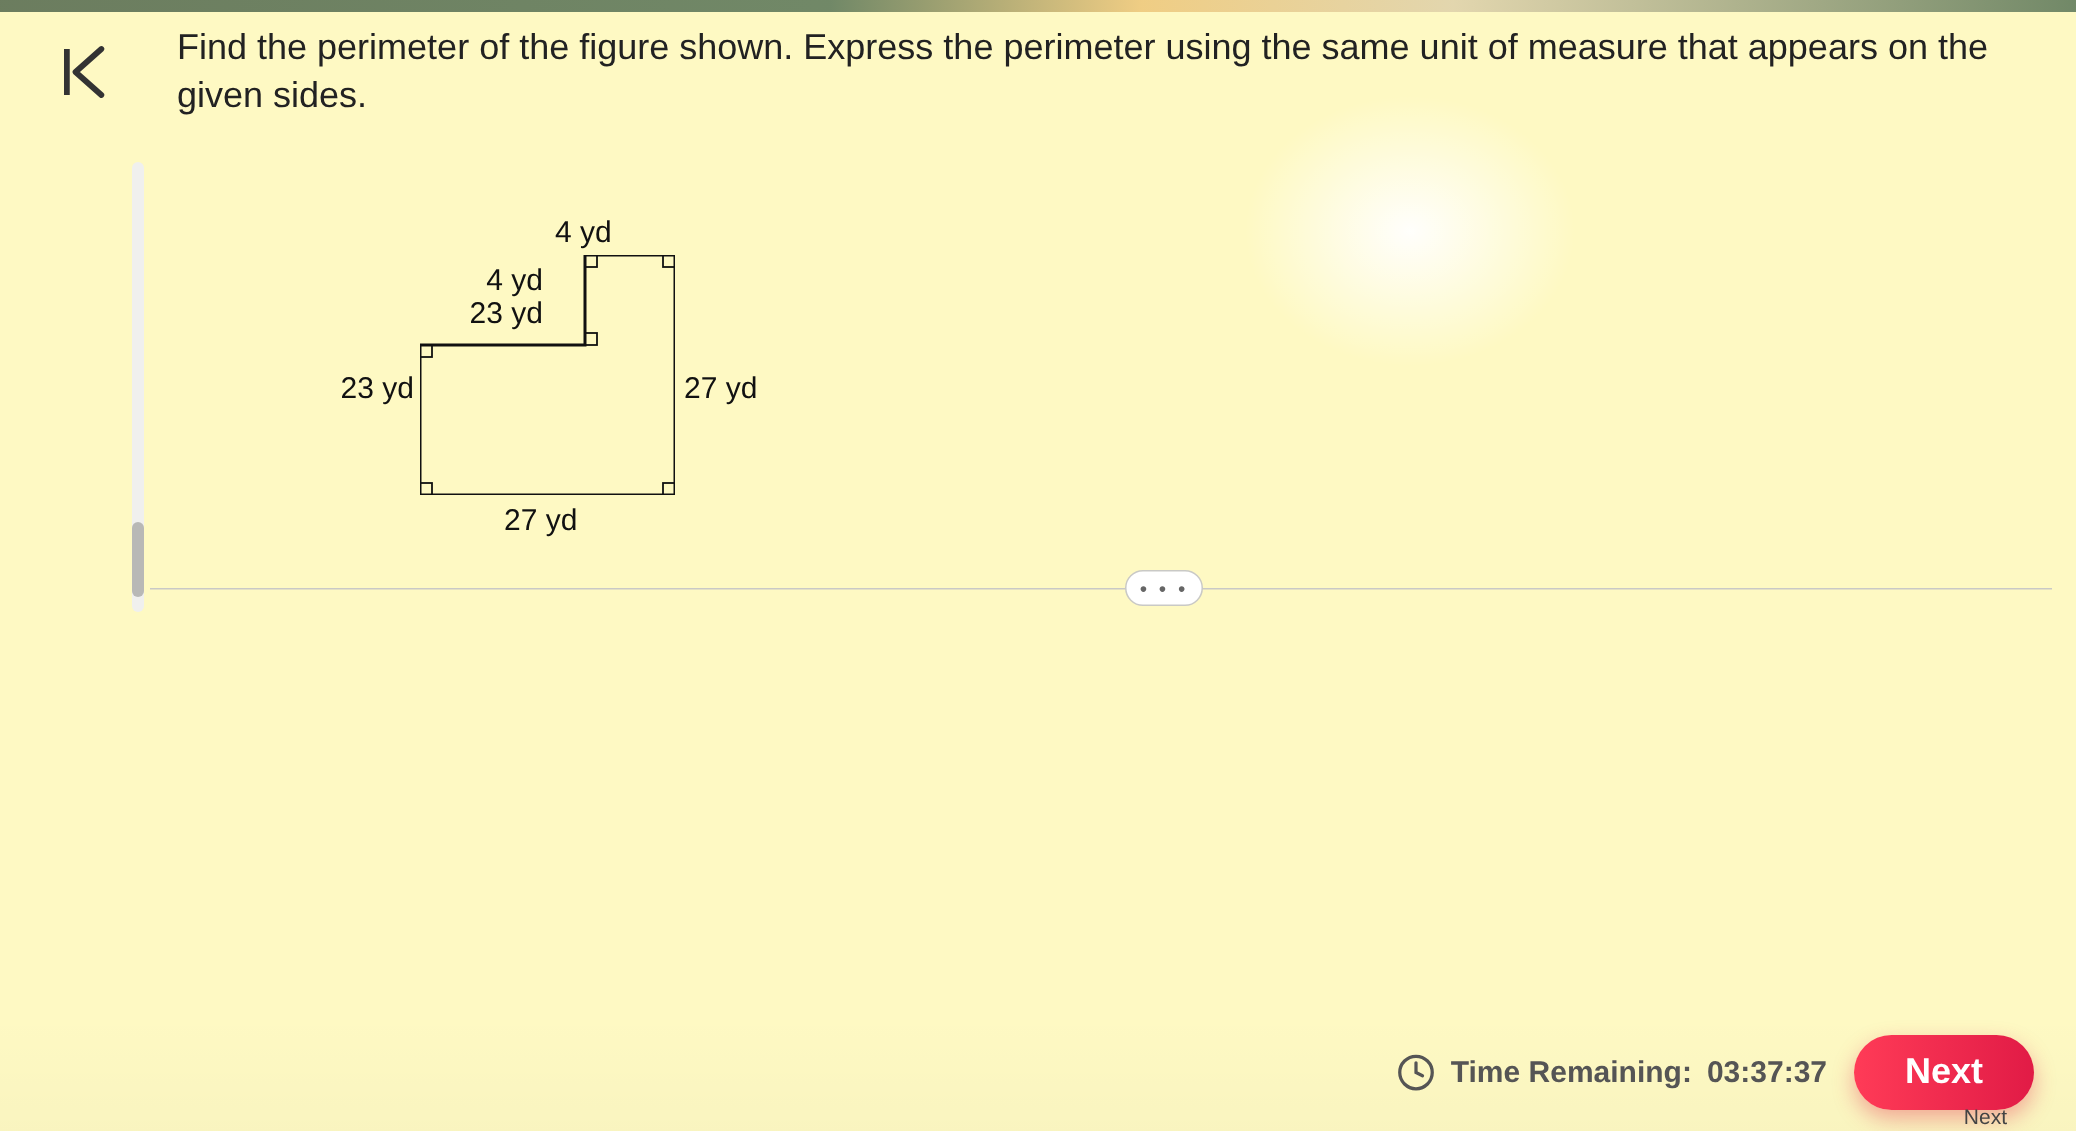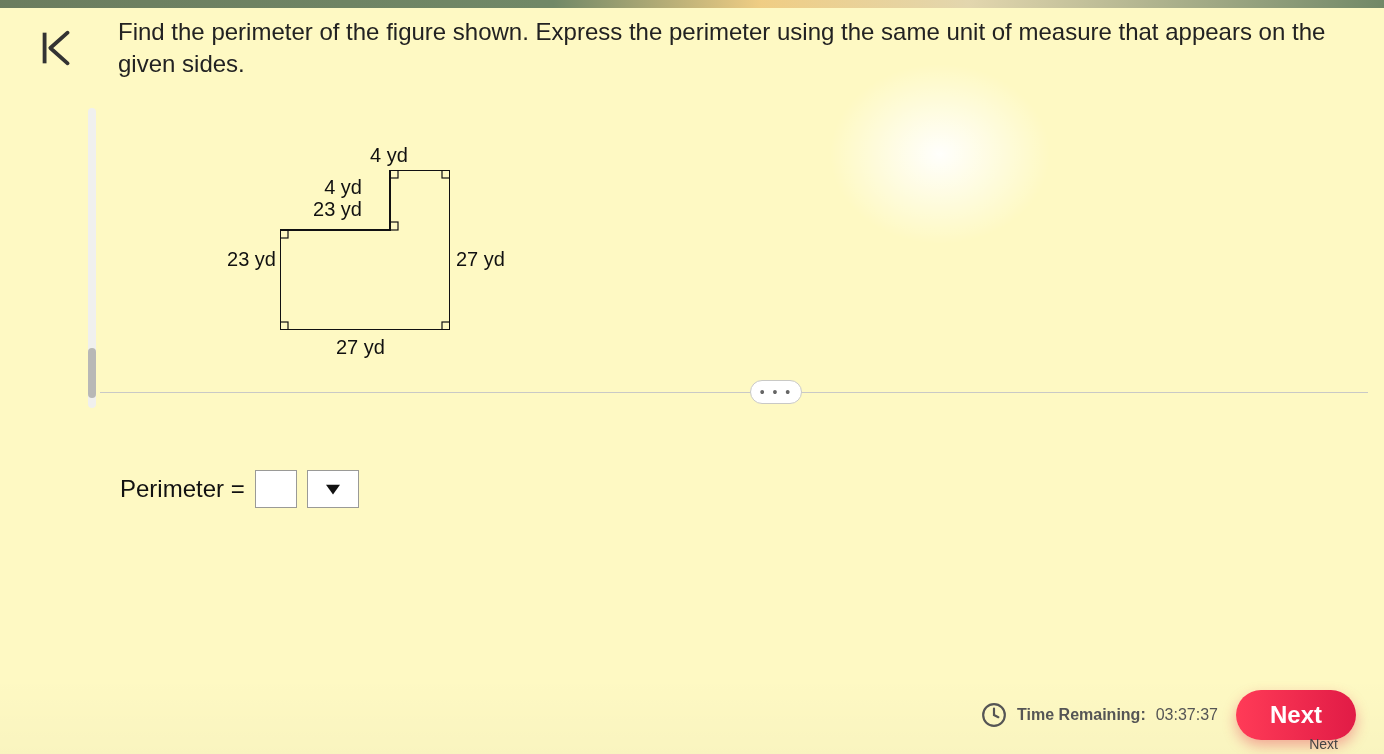--- a/index.html
+++ b/index.html
@@ -70,23 +70,23 @@
     display: flex; align-items: center; justify-content: center; cursor: pointer;
   }
   .answer .dropdown svg { width: 14px; height: 14px; }
   
   .footer {
     position: absolute; left: 0; right: 0; bottom: 0; height: 78px;
     display: flex; align-items: center; justify-content: flex-end;
     padding-right: 28px; gap: 18px;
     background: linear-gradient(0deg, rgba(0,0,0,.02), rgba(0,0,0,0));
   }
-  .timer-wrap { display: flex; align-items: center; gap: 10px; color: #555; font-size: 16px; }
+  .timer-wrap { display: flex; align-items: center; gap: 10px; color: #555; font-size: 20px; }
   .timer-wrap .label { font-weight: 600; color: #555; }
-  .timer-wrap .value { font-weight: 400; color: #555; }
+  .timer-wrap .value { font-weight: 700; color: #555; }
   .timer-wrap svg { width: 26px; height: 26px; }
   .next-btn {
     position: relative;
     min-width: 120px; height: 50px; padding: 0 26px;
     background: linear-gradient(90deg, #ff3b57 0%, #e11b46 100%);
     color: #fff; font-size: 24px; font-weight: 700;
     border: none; border-radius: 26px;
     display: flex; align-items: center; justify-content: center;
     box-shadow: 0 6px 14px rgba(225,27,70,.35);
     cursor: pointer;
@@ -138,29 +138,20 @@
     <span class="lbl right27">27 yd</span>
     <span class="lbl bot27">27 yd</span>
   </div>
 
   <div class="divider">
     <div class="pill">
       <span>• • •</span>
     </div>
   </div>
 
-  <div class="answer">
-    <span>Perimeter =</span>
-    <input class="field" type="text" value="" style="">
-    <div class="dropdown">
-      <svg viewBox="0 0 10 10">
-        <polygon points="0,2 10,2 5,9" fill="#111"></polygon>
-      </svg>
-    </div>
-  </div>
 
   <div class="glare"></div>
 
   <div class="footer">
     <div class="timer-wrap">
       <svg viewBox="0 0 24 24">
         <circle cx="12" cy="12" r="10" fill="none" stroke="#555" stroke-width="2"></circle>
         <polyline points="12,6 12,12 16,14" fill="none" stroke="#555" stroke-width="2" stroke-linecap="round"></polyline>
       </svg>
       <span class="label">Time Remaining:</span>

